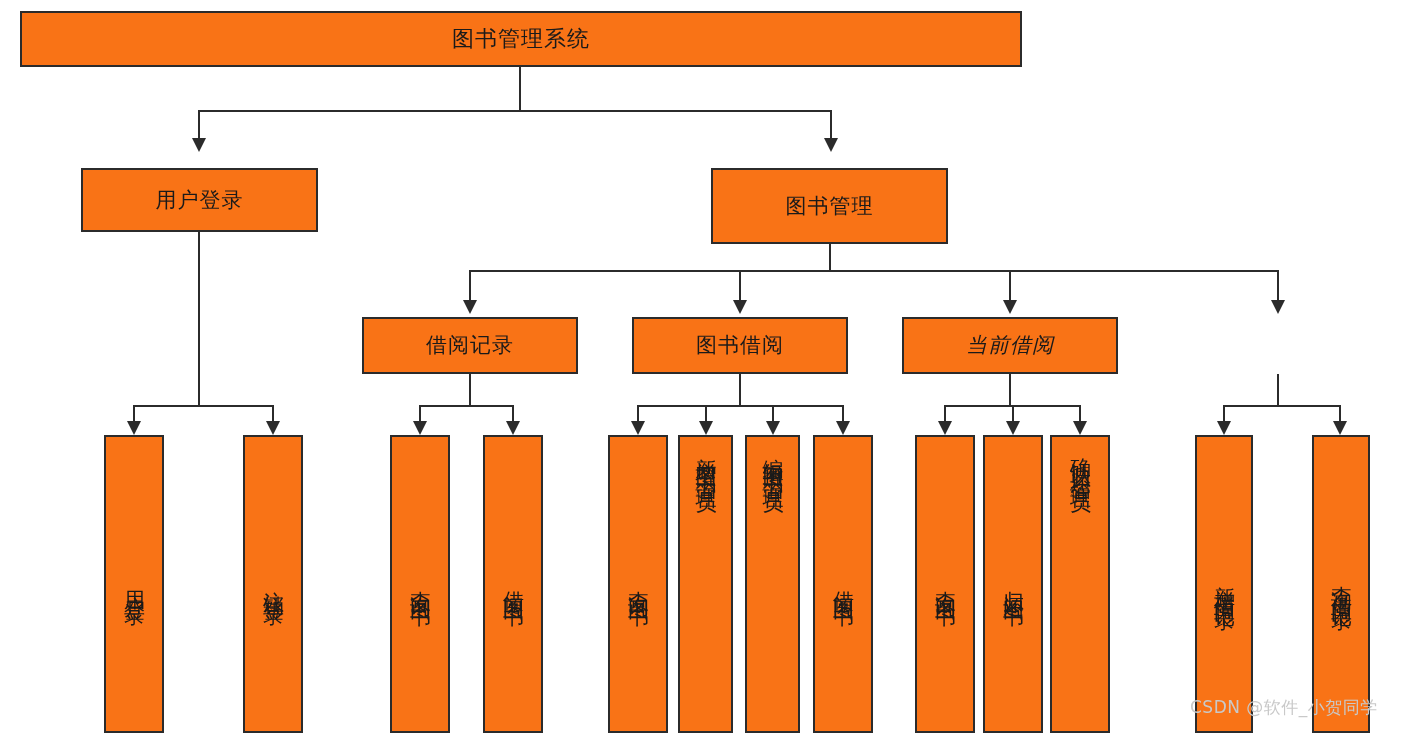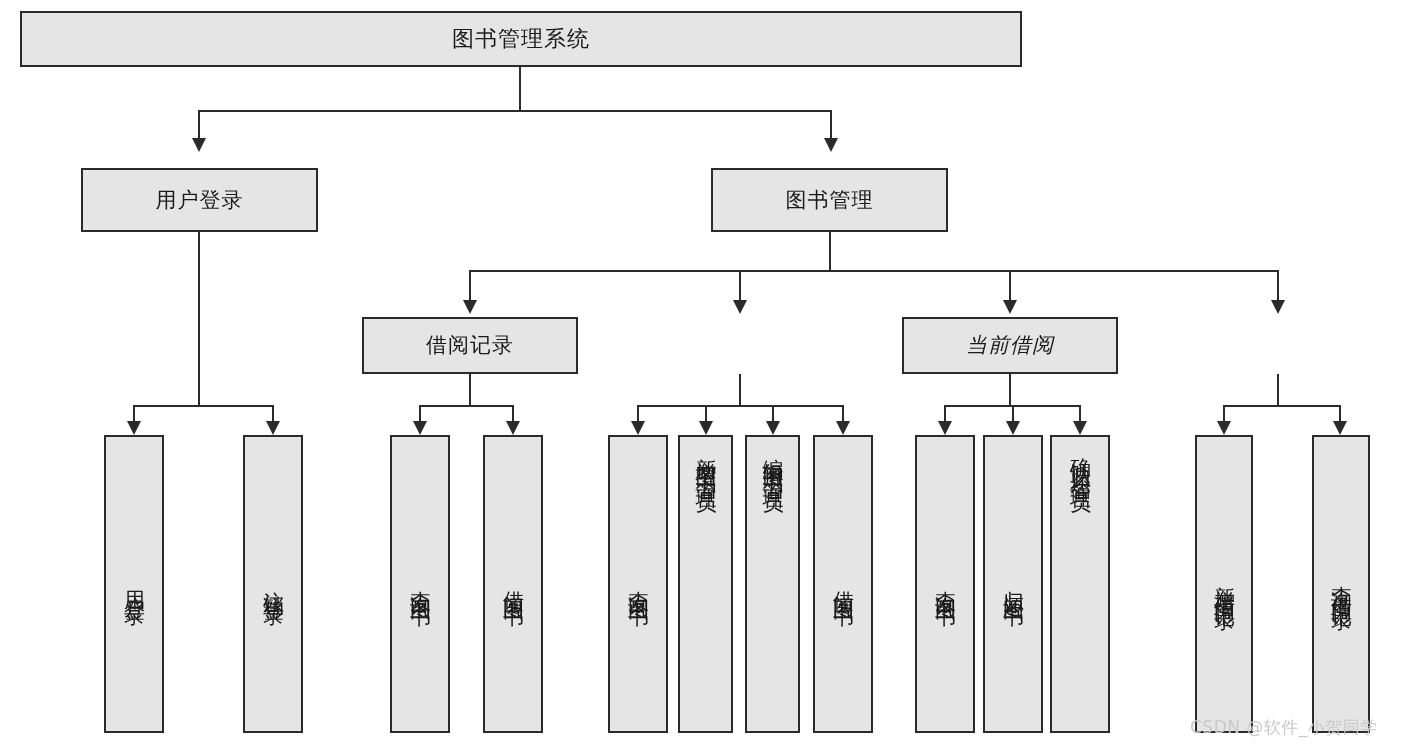--- a/index.html
+++ b/index.html
@@ -9,21 +9,21 @@
     font-family:"DejaVu Sans","Liberation Sans",sans-serif;
     overflow:hidden;
   }
   #stage{position:relative;width:1405px;height:747px;}
 
   
   .node{
     position:absolute;
     box-sizing:border-box;
     border:2px solid #2b2b2b;
-    background:#e5e5e5;
+    background:#f97316;
     display:flex;
     align-items:center;
     justify-content:center;
     color:#1a1a1a;
     z-index:3;
   }
   .node.h{           
     font-size:21px;
     line-height:1;
     letter-spacing:1px;
@@ -82,21 +82,21 @@
   <div class="ln hln" style="left:198px;top:110px;width:634px;"></div>
 
   <div class="ln vln" style="left:198px;top:110px;height:30px;"></div>
   <div class="arrow" style="left:192px;top:138px;"></div>
   <div class="ln vln" style="left:830px;top:110px;height:30px;"></div>
   <div class="arrow" style="left:824px;top:138px;"></div>
 
   <div class="node h" style="left:81px;top:168px;width:237px;height:64px;">
     <span>用户登录</span>
   </div>
-  <div class="node h" style="left:711px;top:168px;width:237px;height:64px;">
+  <div class="node h" style="left:711px;top:168px;width:237px;height:76px;">
     <span>图书管理</span>
   </div>
 
   <div class="ln vln" style="left:198px;top:232px;height:174px;"></div>
   <div class="ln hln" style="left:133px;top:405px;width:139px;"></div>
   <div class="ln vln" style="left:133px;top:405px;height:18px;"></div>
   <div class="arrow" style="left:127px;top:421px;"></div>
   <div class="ln vln" style="left:272px;top:405px;height:18px;"></div>
   <div class="arrow" style="left:266px;top:421px;"></div>
 
@@ -110,20 +110,23 @@
   <div class="arrow" style="left:733px;top:300px;"></div>
 
   <div class="ln vln" style="left:1009px;top:270px;height:32px;"></div>
   <div class="arrow" style="left:1003px;top:300px;"></div>
 
   <div class="ln vln" style="left:1277px;top:270px;height:32px;"></div>
   <div class="arrow" style="left:1271px;top:300px;"></div>
 
   <div class="node h" style="left:362px;top:317px;width:216px;height:57px;">
     <span>借阅记录</span>
+  </div>
+  <div class="node h" style="left:632px;top:317px;width:216px;height:57px;">
+    <span>图书借阅</span>
   </div>
   <div class="node h" style="left:902px;top:317px;width:216px;height:57px;font-style:italic;">
     <span>当前借阅</span>
   </div>
 
   <div class="ln vln" style="left:469px;top:374px;height:32px;"></div>
   <div class="ln hln" style="left:419px;top:405px;width:95px;"></div>
   <div class="ln vln" style="left:419px;top:405px;height:18px;"></div>
   <div class="arrow" style="left:413px;top:421px;"></div>
   <div class="ln vln" style="left:512px;top:405px;height:18px;"></div>
@@ -193,15 +196,15 @@
     <span class="vtext">确认归还（管理员）</span>
   </div>
 
   <div class="node v centered" style="left:1195px;top:435px;width:58px;height:298px;">
     <span class="vtext">新增借阅记录</span>
   </div>
   <div class="node v centered" style="left:1312px;top:435px;width:58px;height:298px;">
     <span class="vtext">查询借阅记录</span>
   </div>
 
-  <div class="watermark" style="left:1190px;top:696px;margin-top:20px;">CSDN @软件_小贺同学</div>
+  <div class="watermark" style="left:1190px;top:696px;">CSDN @软件_小贺同学</div>
 
 </div>
 
 </body></html>

